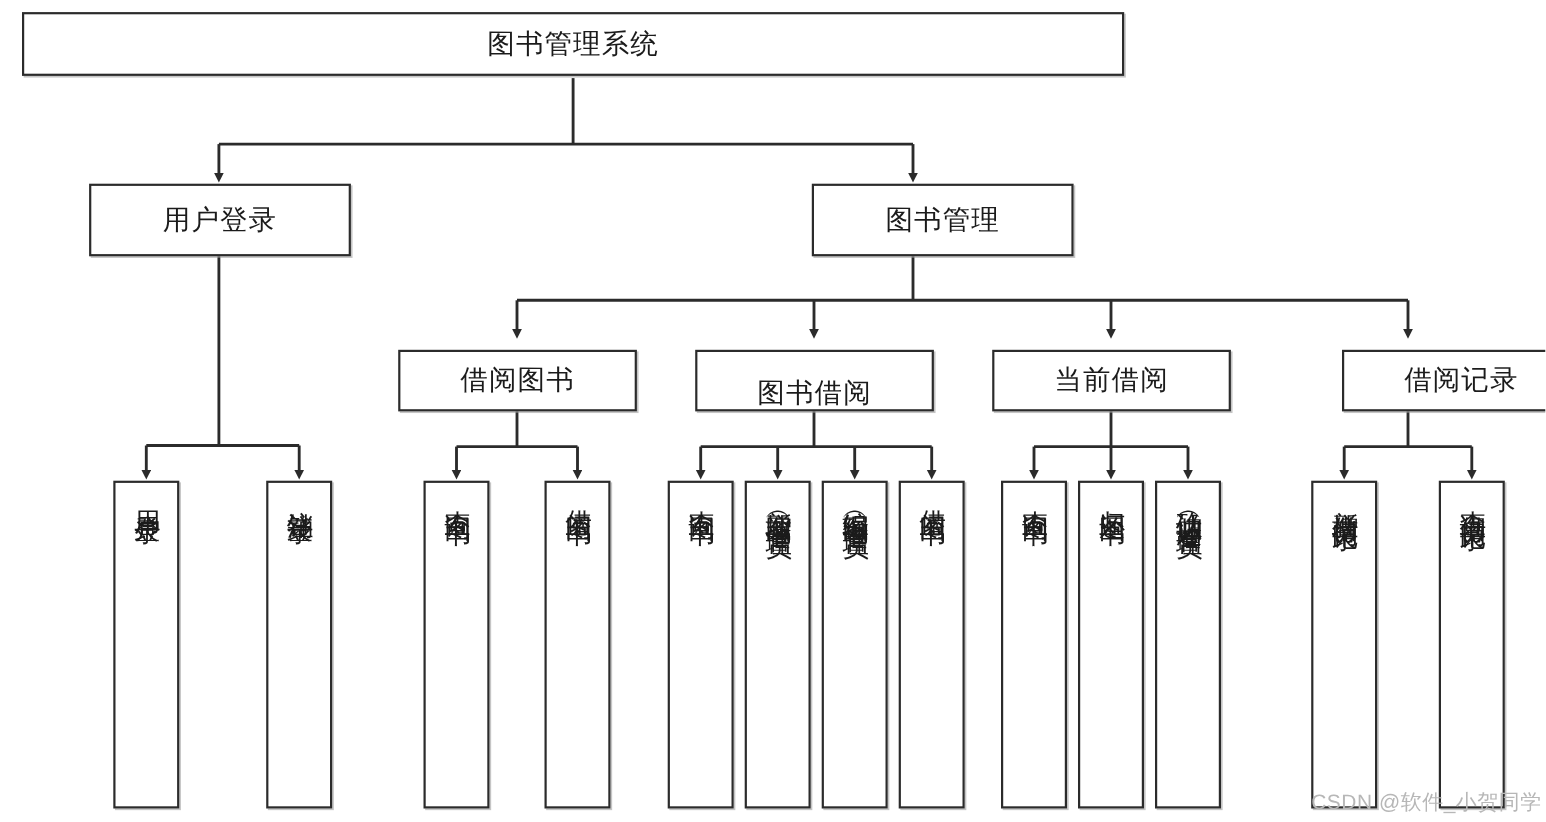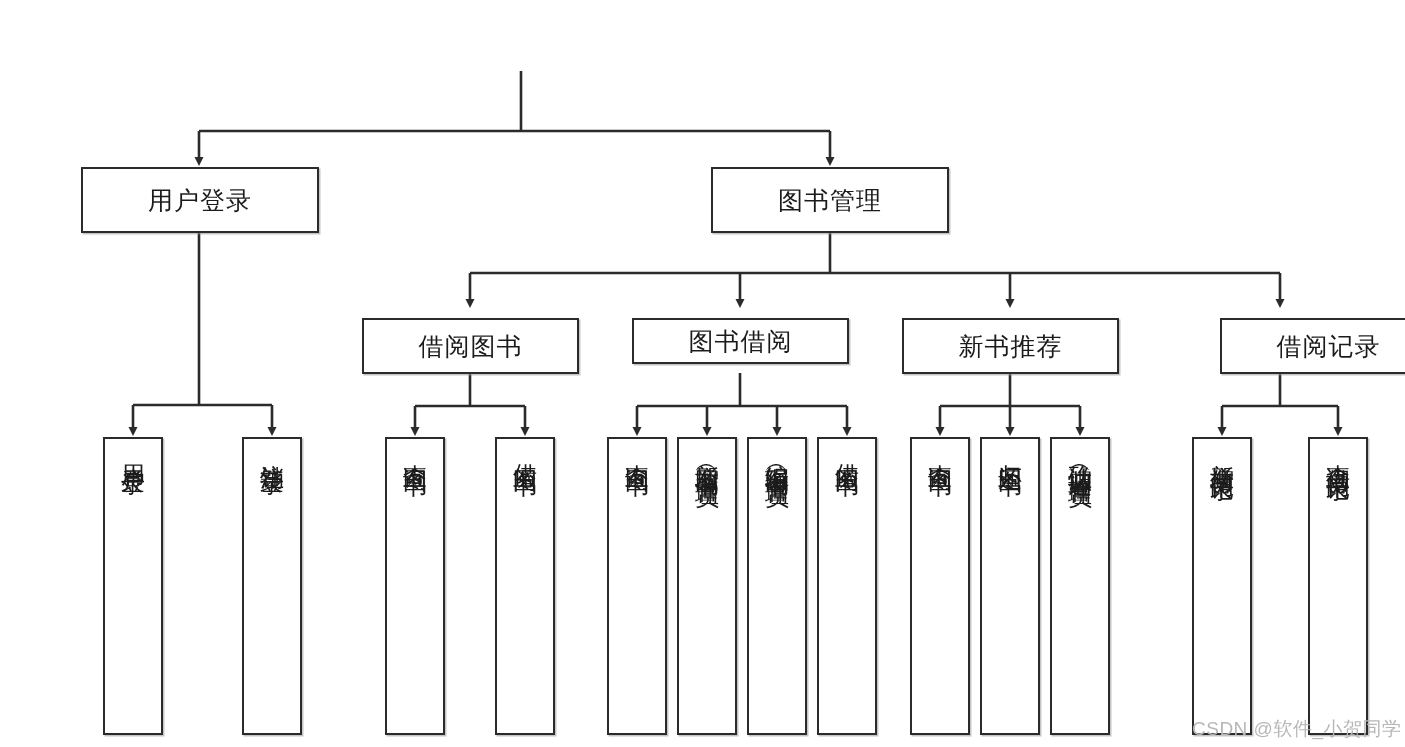--- a/index.html
+++ b/index.html
@@ -125,39 +125,42 @@
       <path d="M1010,406 L1010,428" marker-end="url(#arrow)"></path>
       <path d="M1080,406 L1080,428" marker-end="url(#arrow)"></path>
 
       <path d="M1280,373 L1280,406"></path>
       <path d="M1222,406 L1338,406"></path>
       <path d="M1222,406 L1222,428" marker-end="url(#arrow)"></path>
       <path d="M1338,406 L1338,428" marker-end="url(#arrow)"></path>
     </g>
   </svg>
 
+  <div class="node root h" style="left:20px; top:11px; width:1002px; height:58px;">
+    <span class="label">图书管理系统</span>
+  </div>
 
   <div class="node h" style="left:81px; top:167px; width:238px; height:66px;">
     <span class="label">用户登录</span>
   </div>
 
-  <div class="node h" style="left:711px; top:167px; width:238px; height:66px;">
+  <div class="node h" style="left:738px; top:167px; width:238px; height:66px;">
     <span class="label">图书管理</span>
   </div>
 
   <div class="node h" style="left:362px; top:318px; width:217px; height:56px;">
     <span class="label">借阅图书</span>
   </div>
 
-  <div class="node h" style="left:632px; top:318px; width:217px; height:46px;">
+  <div class="node h" style="left:632px; top:318px; width:217px; height:56px;align-items:flex-end;">
     <span class="label">图书借阅</span>
   </div>
 
   <div class="node h" style="left:902px; top:318px; width:217px; height:56px;">
-    <span class="label">新书推荐</span>
+    <span class="label">当前借阅</span>
   </div>
 
   <div class="node h" style="left:1172px; top:318px; width:217px; height:56px;margin-left:48px;">
     <span class="label">借阅记录</span>
   </div>
 
   <div class="node v" style="left:103px; top:437px; width:60px; height:298px;">
     <span class="label">用户登录</span>
   </div>
   <div class="node v" style="left:242px; top:437px; width:60px; height:298px;">

